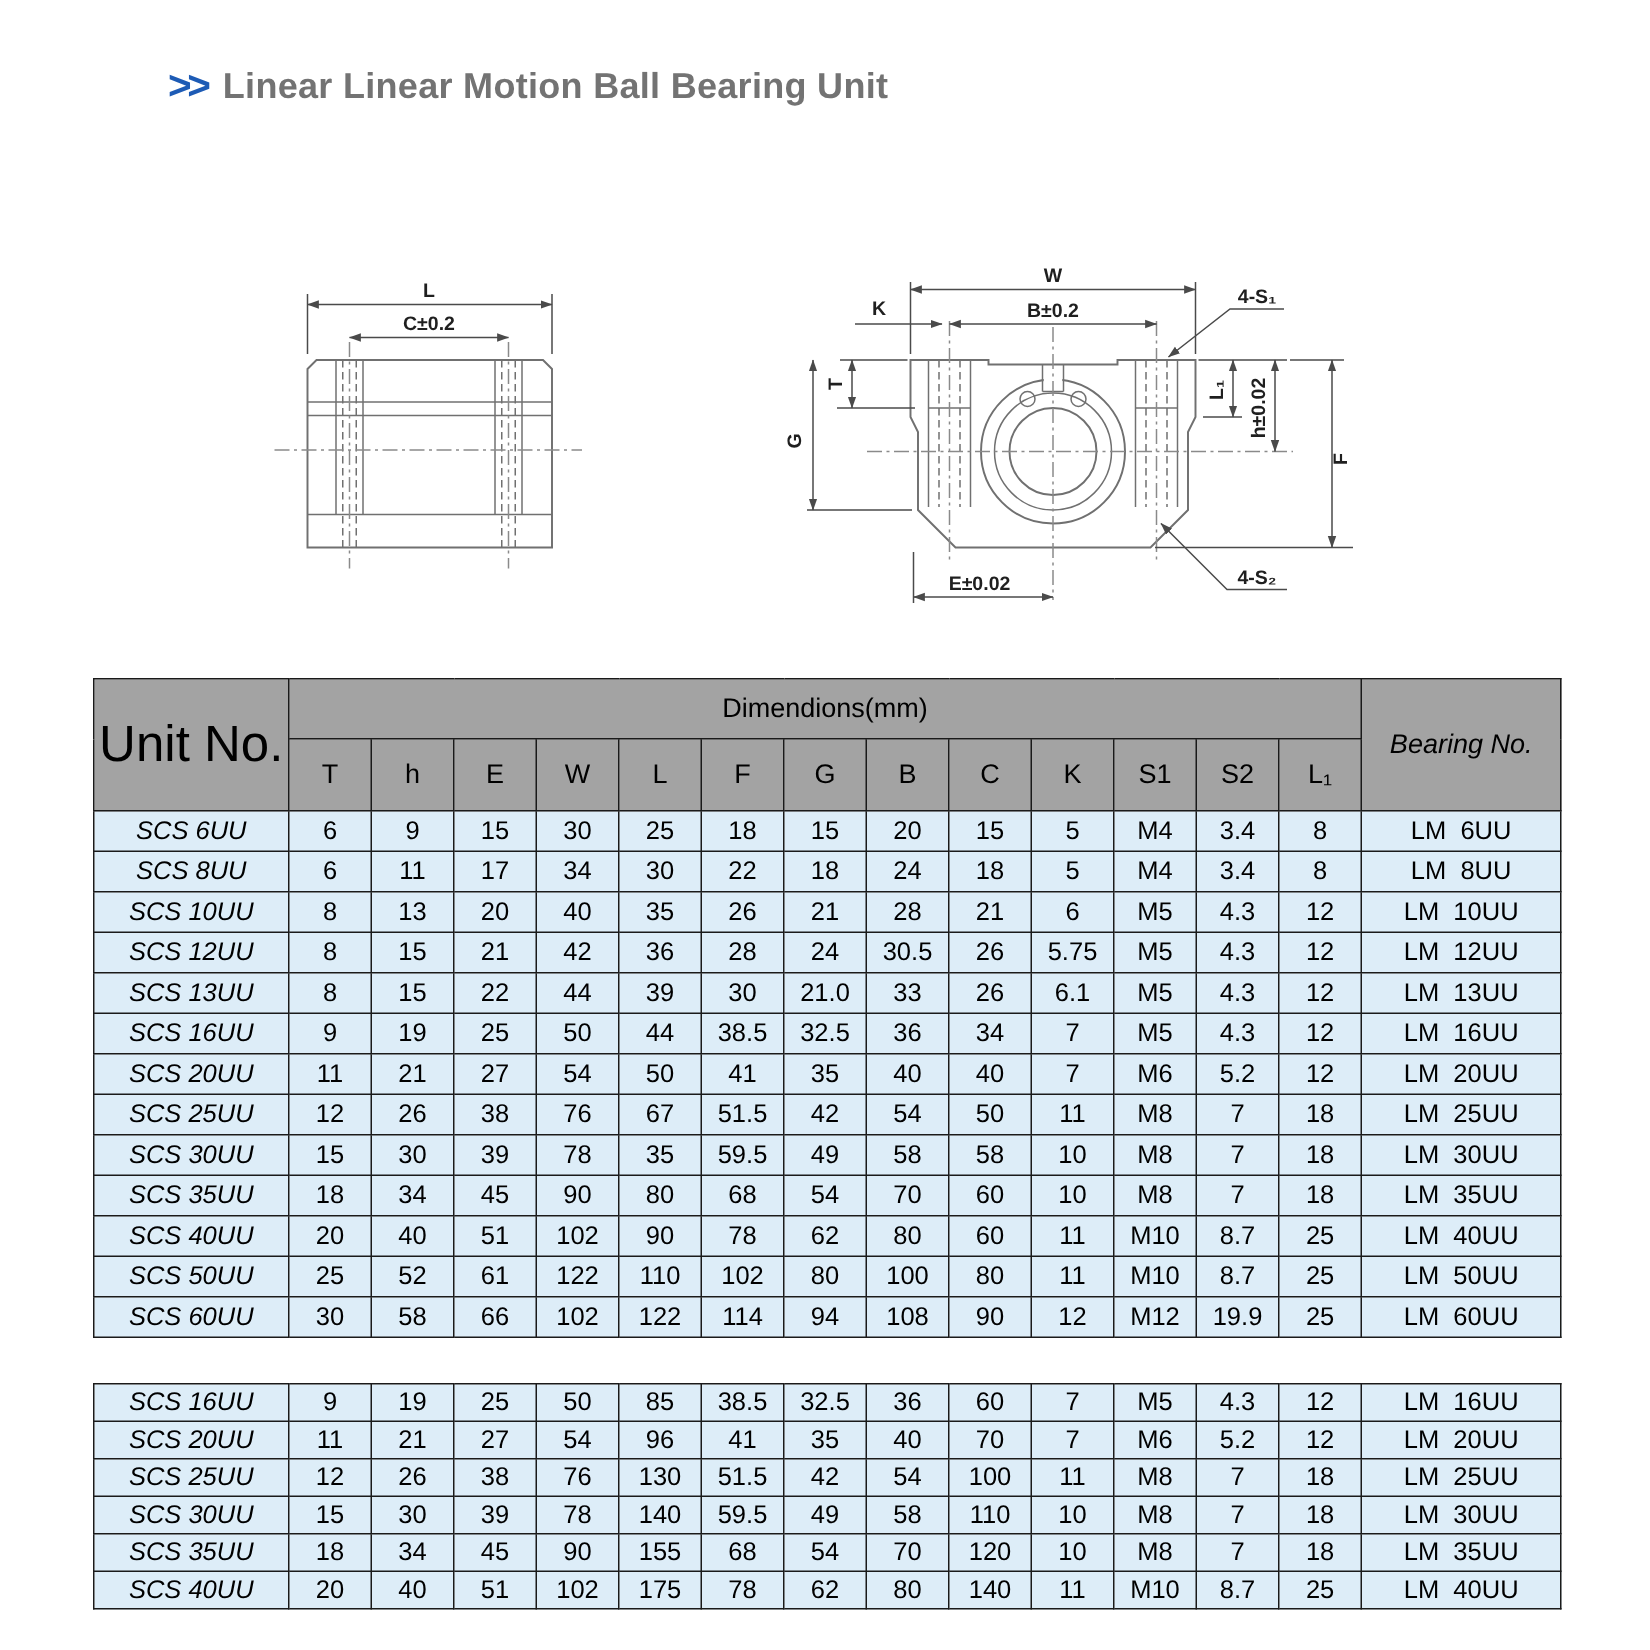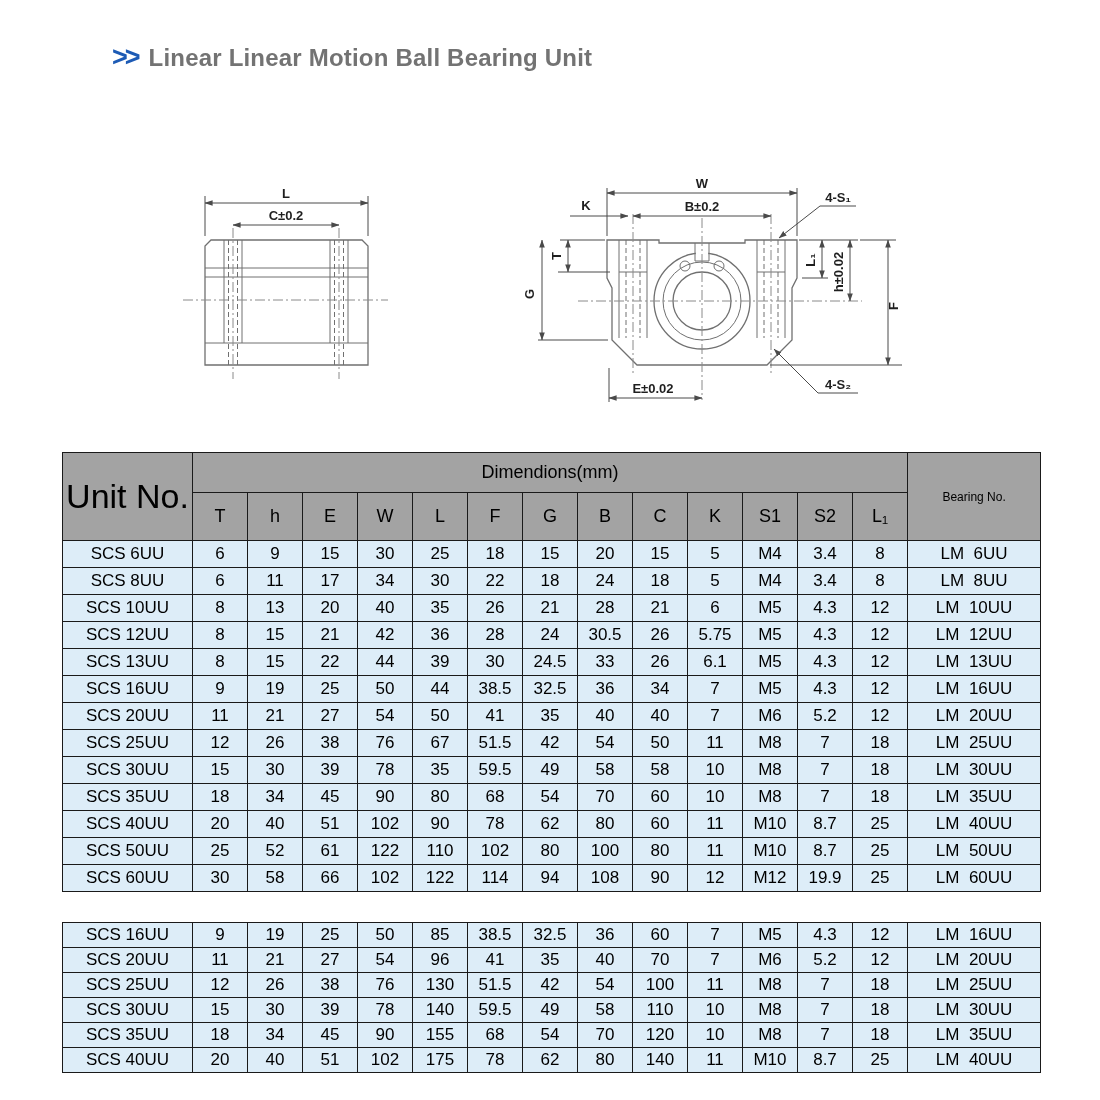--- a/index.html
+++ b/index.html
@@ -26,26 +26,26 @@
     position:absolute; left:62px; top:452px; width:978px;
     border-collapse:collapse; table-layout:fixed;
   }
   table.spec th, table.spec td {
     border:1px solid #1a1a1a; text-align:center; vertical-align:middle;
     padding:0; color:#000; font-weight:normal;
   }
   table.spec thead th { background:#a3a3a3; }
   th.unit-header   { font-size:34px; }
   th.dims-header   { font-size:18px; height:39px; }
-  th.bearing-header{ font-size:12px; }
+  th.bearing-header{ font-size:18px;font-style:italic; }
   tr.subhead th    { font-size:18px; height:47px; }
   tbody.sect td { background:#ddedf8; font-size:17px; }
   tbody#section-0 td { height:26px; }
   tbody#section-1 td { height:24px; }
-  td.unit-cell    { font-size:18px; }
+  td.unit-cell    { font-size:18px;font-style:italic; }
   td.bearing-cell { font-size:18px; white-space:pre; }
   tr.gap-row td { border:none; background:#ffffff; height:30px; }
 </style>
 </head>
 <body>
 
 <div class="page">
 
   <div class="title-row">
     <span class="chevrons">&gt;&gt;</span>
@@ -266,21 +266,21 @@
           <td class="bearing-cell">LM  12UU</td>
         </tr>
         <tr>
           <td class="unit-cell">SCS 13UU</td>
           <td>8</td>
           <td>15</td>
           <td>22</td>
           <td>44</td>
           <td>39</td>
           <td>30</td>
-          <td>24.5</td>
+          <td>21.0</td>
           <td>33</td>
           <td>26</td>
           <td>6.1</td>
           <td>M5</td>
           <td>4.3</td>
           <td>12</td>
           <td class="bearing-cell">LM  13UU</td>
         </tr>
         <tr>
           <td class="unit-cell">SCS 16UU</td>

